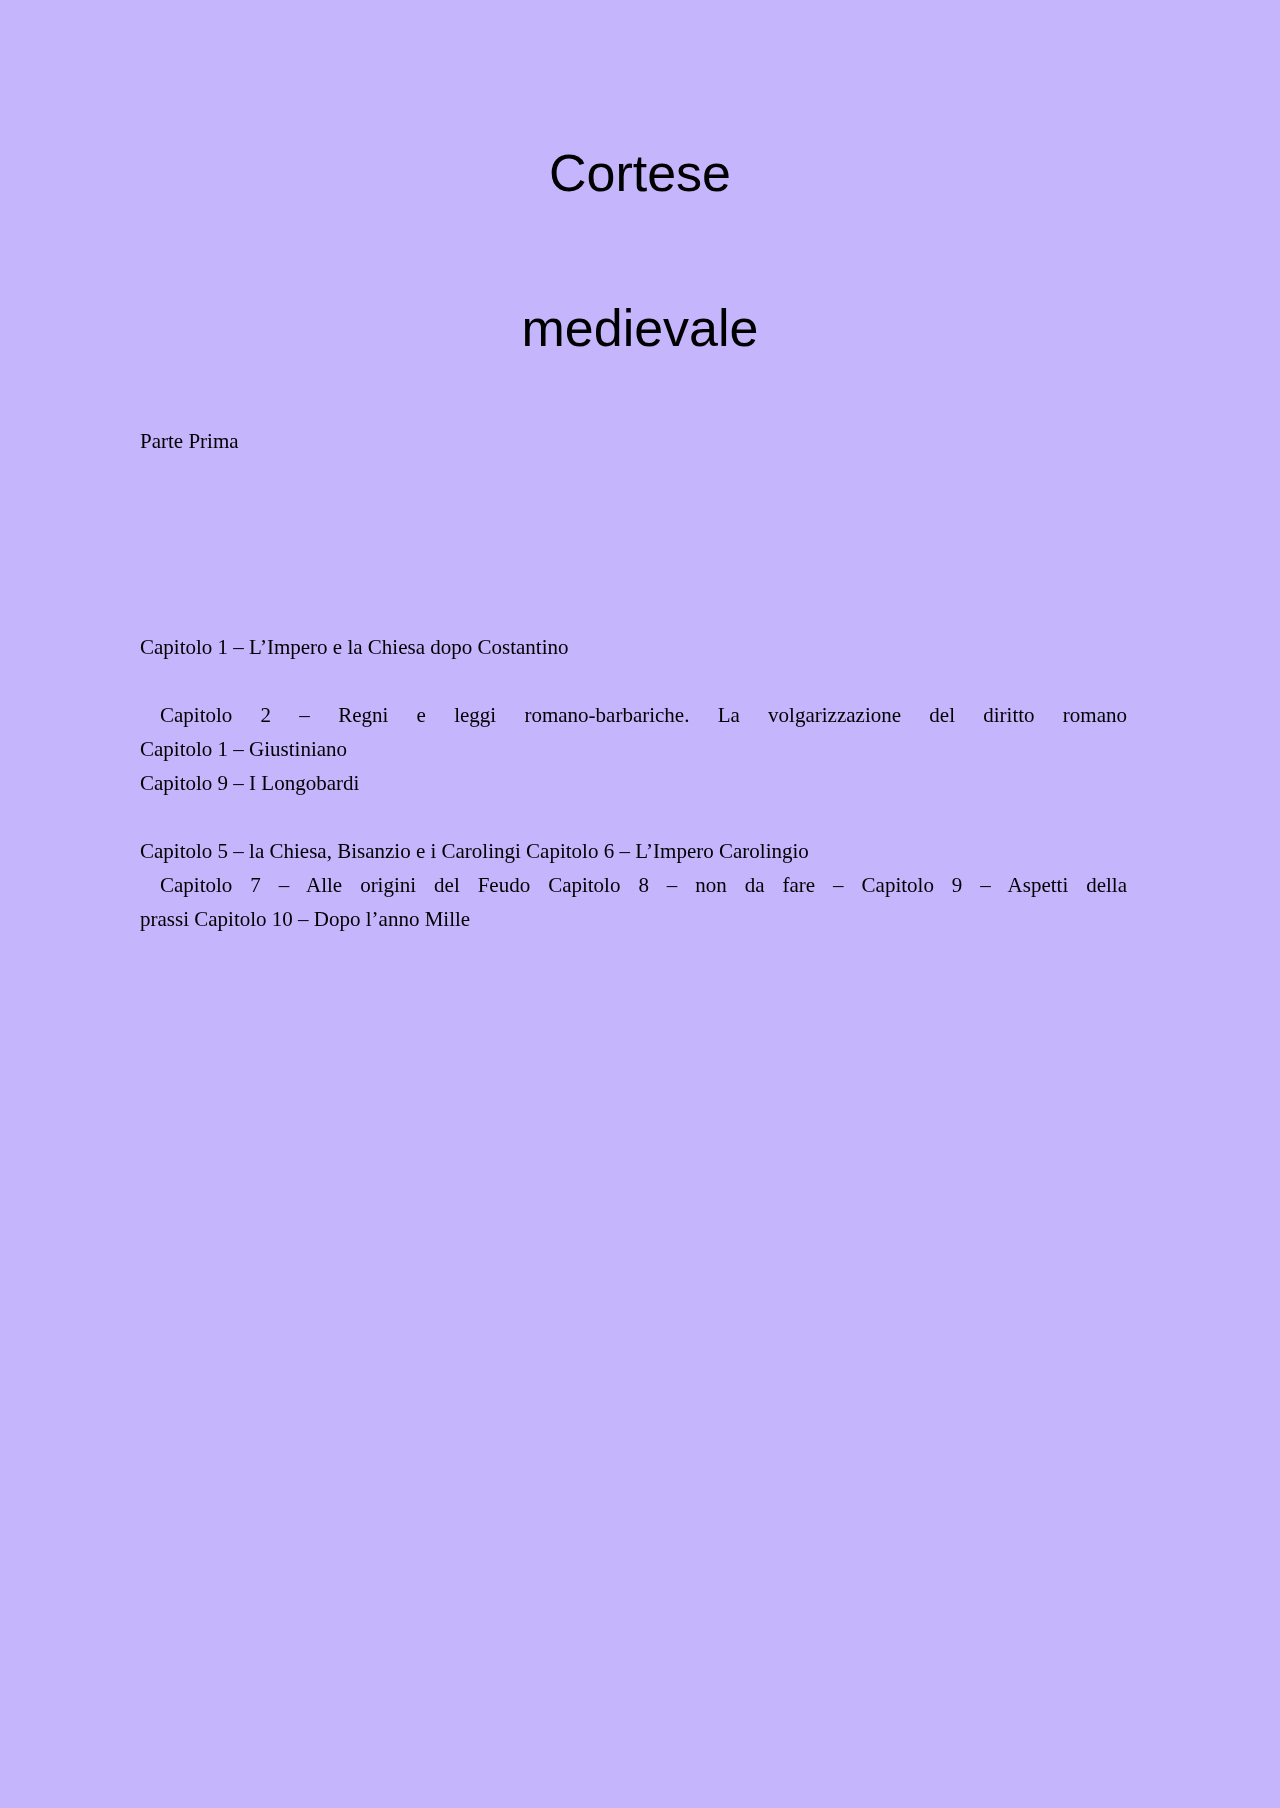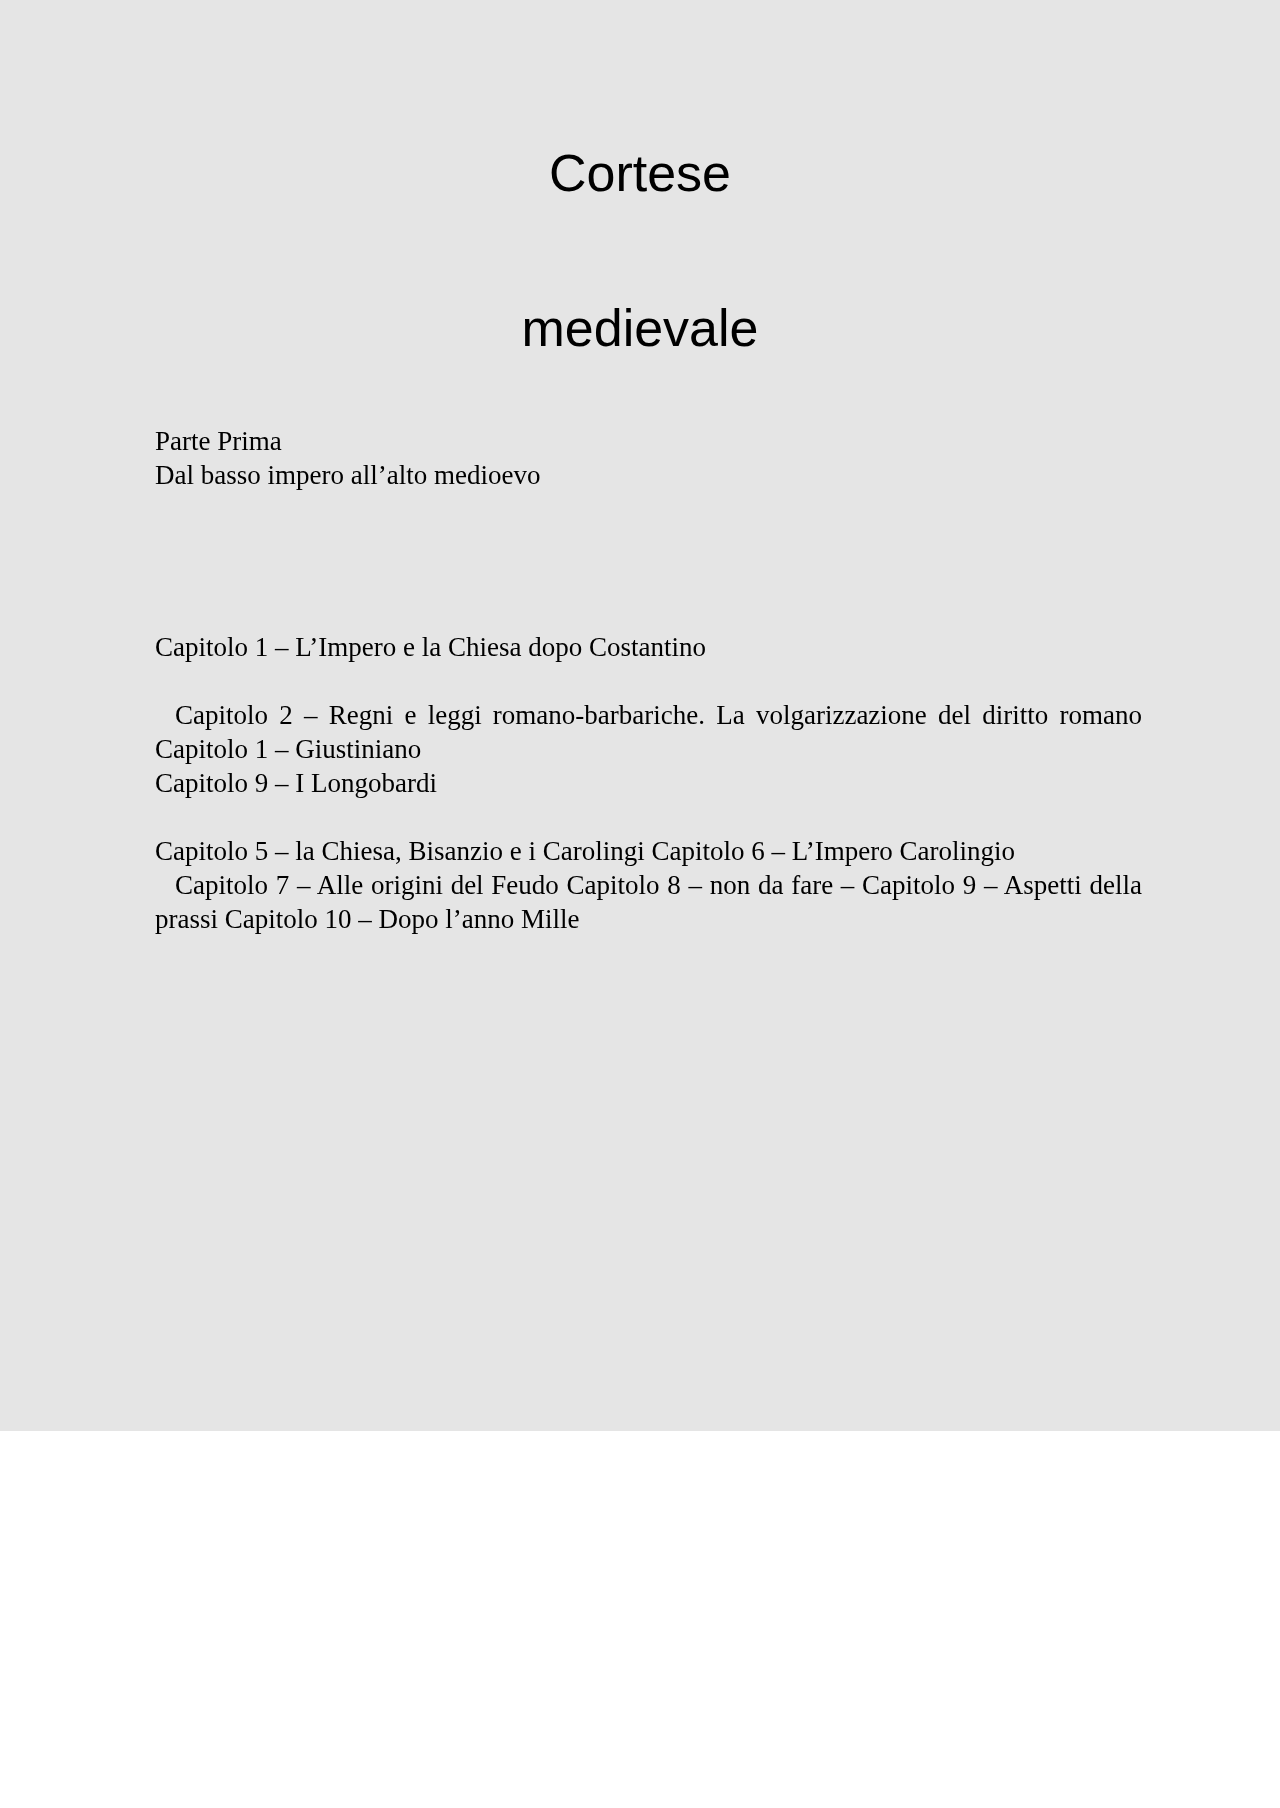--- a/index.html
+++ b/index.html
@@ -1,39 +1,38 @@
 <!DOCTYPE html>
 <html><head>
 <meta charset="utf-8">
 <style>
   html, body { margin: 0; padding: 0; background: #ffffff; }
   body { width: 1280px; height: 1808px; position: relative; overflow: hidden; }
-  .page { position: absolute; left: 0; top: 0; width: 1280px; height: 1431px; background: #e5e5e5; color: #000000; }
+  .page { position: absolute; left: 0; top: 0; width: 1280px; height: 1808px; background: #c4b5fd; color: #000000; }
   .title {
     position: absolute; left: 0; width: 1280px; text-align: center;
     font-family: "Liberation Sans", sans-serif; font-size: 52px; line-height: 60px;
     white-space: nowrap; color: #000;
   }
   .body-line {
-    position: absolute; left: 155px; width: 967px;
-    font-family: "Liberation Serif", serif; font-size: 27px; line-height: 30px;
+    position: absolute; left: 140px; width: 967px;
+    font-family: "Liberation Serif", serif; font-size: 21px; line-height: 30px;
     white-space: nowrap; color: #000;
   }
   .justified { text-align: justify; text-align-last: justify; white-space: normal; height: 30px; overflow: hidden; margin-left: 20px; }
 </style>
 </head>
 <body>
 
 <div class="page">
 
   <div class="title" style="top:143px">Cortese</div>
   <div class="title" style="top:298px">medievale</div>
 
   <div class="body-line" style="top:426px">Parte Prima</div>
-  <div class="body-line" style="top:460px">Dal basso impero all’alto medioevo</div>
 
   <div>
     <div class="body-line" style="top:632px">Capitolo 1 – L’Impero e la Chiesa dopo Costantino</div>
     <div class="body-line justified" style="top:700px">Capitolo 2 – Regni e leggi romano-barbariche. La volgarizzazione del diritto romano</div>
     <div class="body-line" style="top:734px">Capitolo 1 – Giustiniano</div>
     <div class="body-line" style="top:768px">Capitolo 9 – I Longobardi</div>
     <div class="body-line" style="top:836px">Capitolo 5 – la Chiesa, Bisanzio e i Carolingi Capitolo 6 – L’Impero Carolingio</div>
     <div class="body-line justified" style="top:870px">Capitolo 7 – Alle origini del Feudo Capitolo 8 – non da fare – Capitolo 9 – Aspetti della</div>
     <div class="body-line" style="top:904px">prassi Capitolo 10 – Dopo l’anno Mille</div>
   </div>

